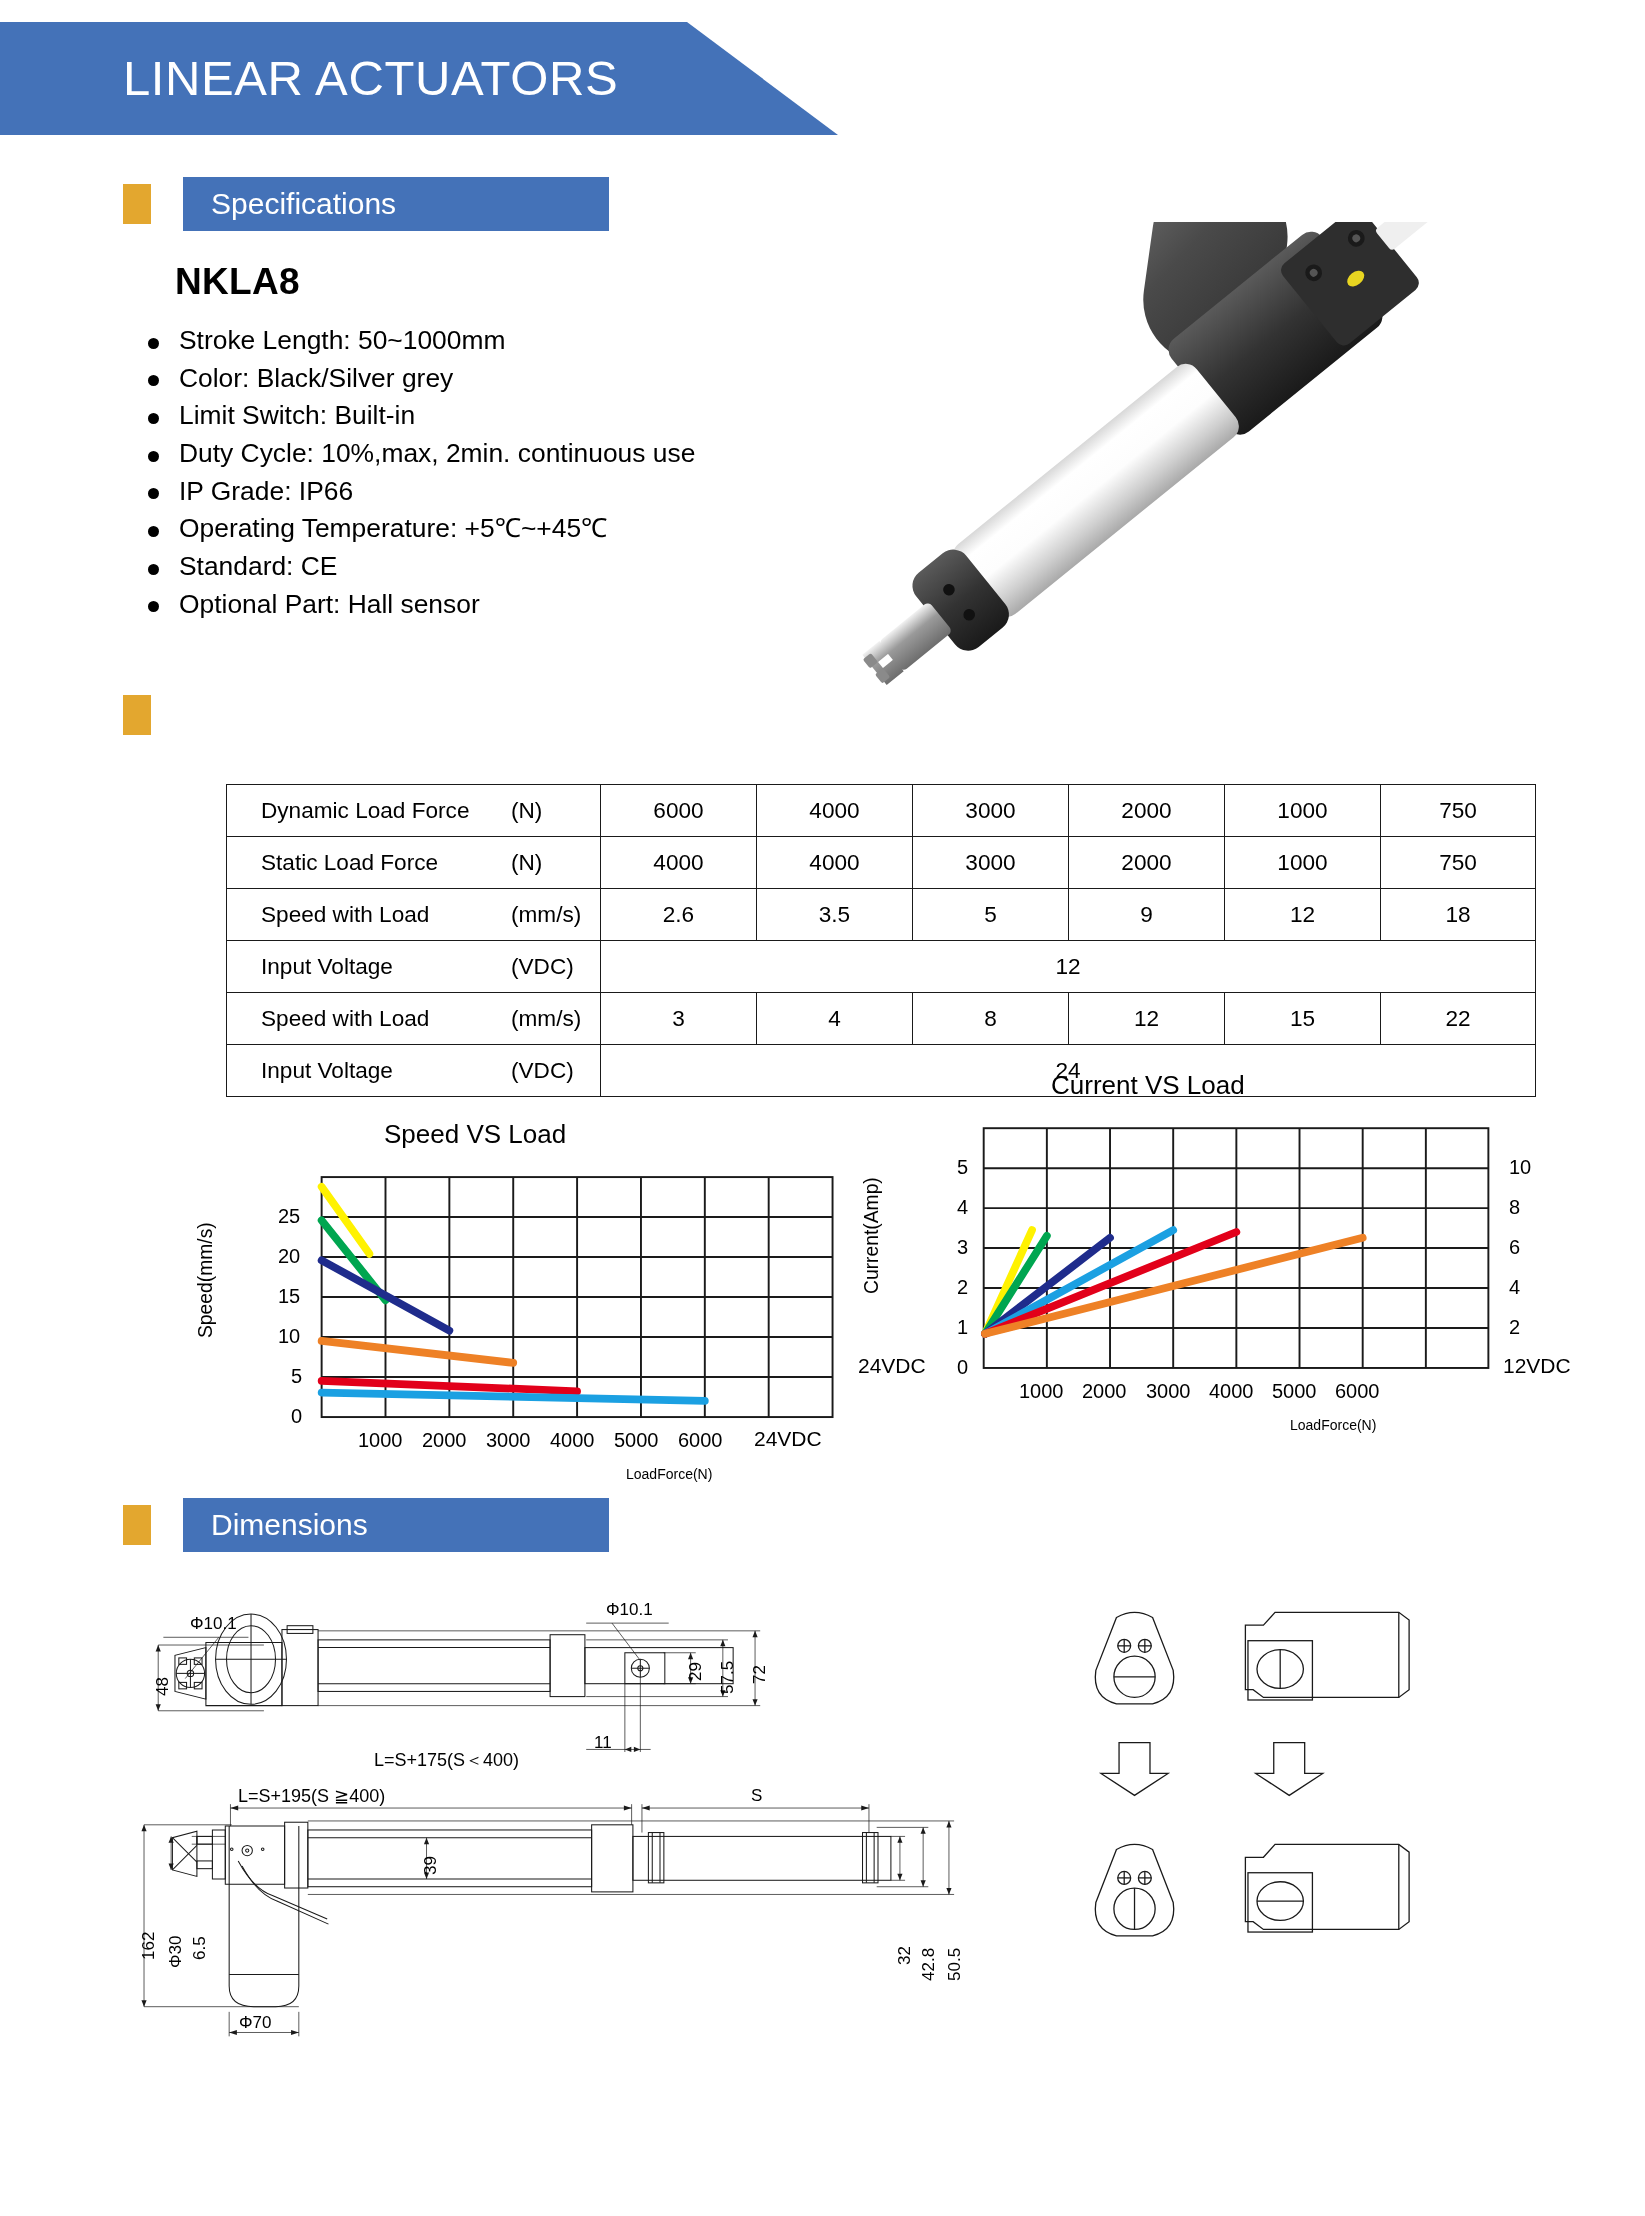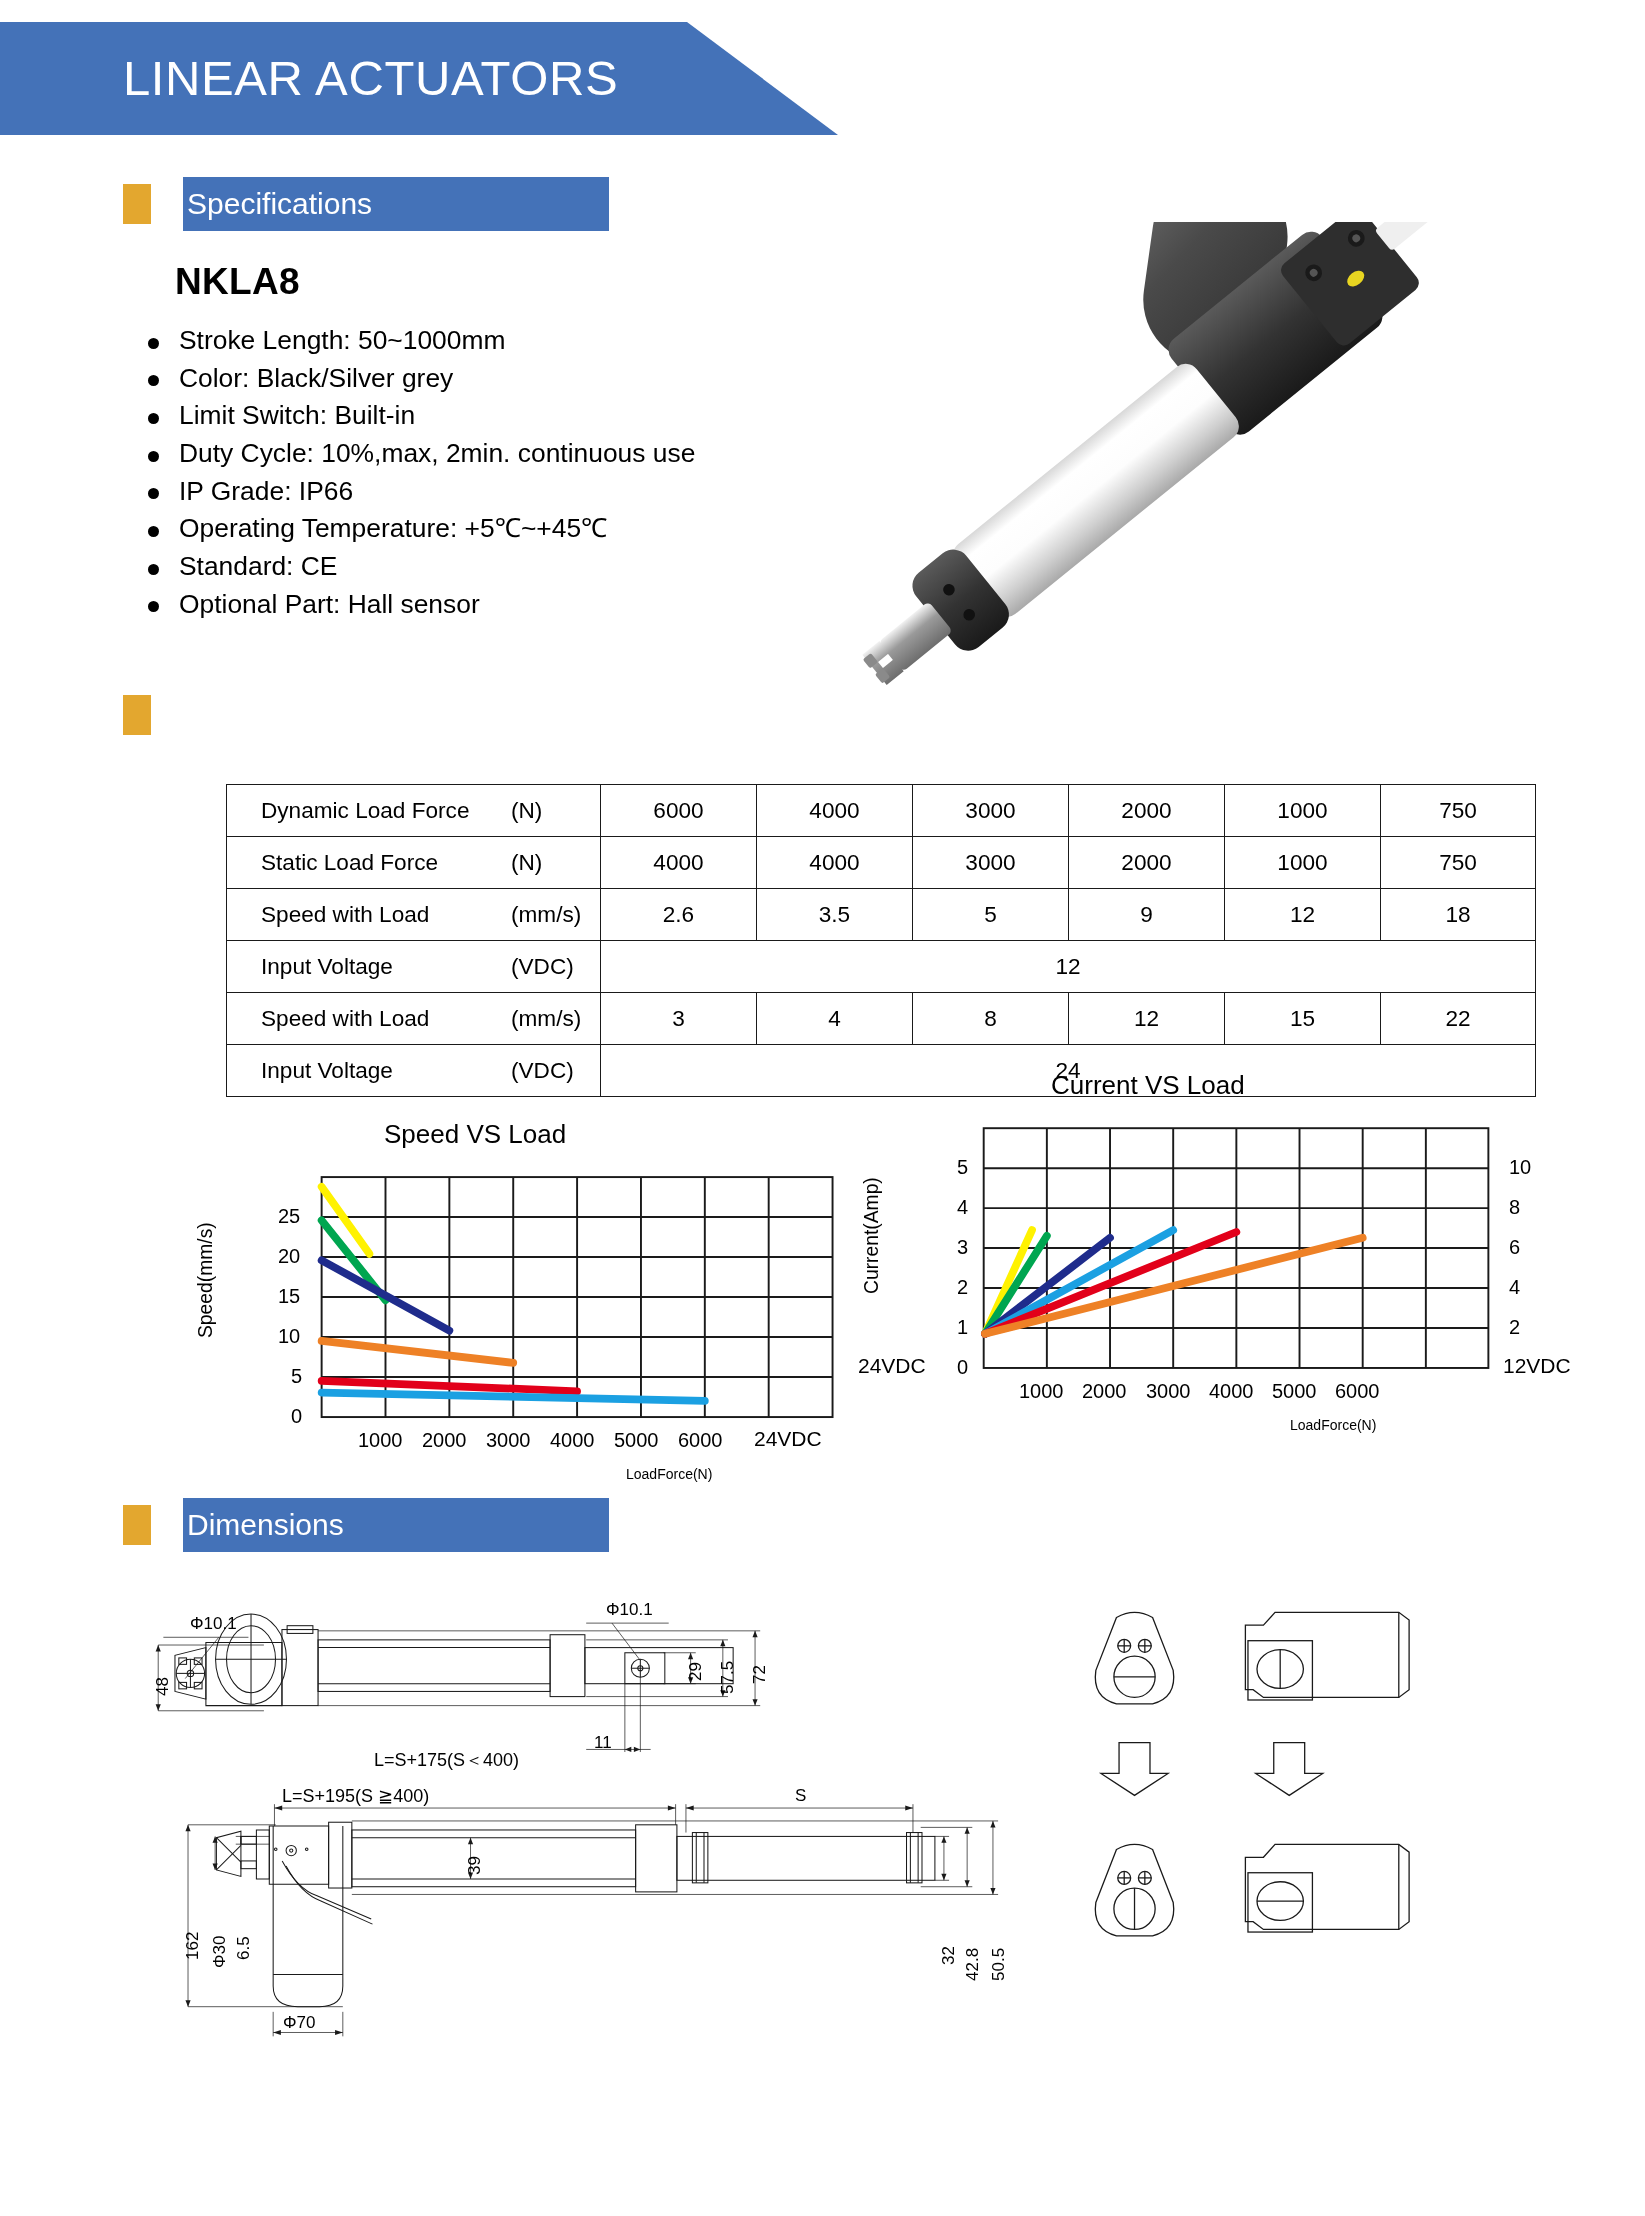--- a/index.html
+++ b/index.html
@@ -25,21 +25,21 @@
     color: #fff; font-size: 49px; letter-spacing: 0.6px;
     padding-left: 123px; line-height: 1; white-space: nowrap;
   }
 
   
   .sect { position: absolute; display: flex; align-items: stretch; }
   .sect-sq { width: 28px; height: 40px; background: #e3a72f; align-self: center; }
   .sect-bar {
     background: #4472b8; color: #fff;
     display: flex; align-items: center;
-    padding-left: 4px;
+    padding-left: 28px;
     font-size: 30px; line-height: 1; white-space: nowrap;
   }
   .sect-gap { width: 32px; }
 
   #sec-spec { left: 123px; top: 177px; }
   #sec-spec .sect-bar { width: 426px; height: 54px; }
   #sec-load { left: 123px; top: 695px; }
   #sec-load .sect-bar { width: 426px; height: 54px; }
   #sec-dim  { left: 123px; top: 1498px; }
   #sec-dim  .sect-bar { width: 426px; height: 54px; }
@@ -449,21 +449,21 @@
     <div class="dim-t" style="left:55px; top:31px;">Φ10.1</div>
     <div class="dim-t" style="left:471px; top:17px;">Φ10.1</div>
     <div class="dim-v" style="left:18px; top:113px;">48</div>
     <div class="dim-v" style="left:551px; top:98px;">29</div>
     <div class="dim-v" style="left:583px; top:111px;">57.5</div>
     <div class="dim-v" style="left:615px; top:101px;">72</div>
     <div class="dim-t" style="left:459px; top:150px;">11</div>
   </div>
   <div class="dim-note" style="left:374px; top:1748px;">L=S+175(S＜400)</div>
 
-  <div style="position:absolute; left:135px; top:1799px; width:832px; height:387px;margin-left:44px;">
+  <div style="position:absolute; left:135px; top:1799px; width:832px; height:387px;">
     <svg width="832" height="387" viewBox="0 0 1290 600">
       <g fill="none" stroke="#1a1a1a" stroke-width="1.6">
 
         <path d="M58 60 L58 110 L96 120 L96 50 Z"></path>
         <line x1="58" y1="60" x2="96" y2="98"></line>
         <line x1="58" y1="110" x2="96" y2="72"></line>
         <rect x="96" y="58" width="24" height="12"></rect>
         <rect x="96" y="96" width="24" height="12"></rect>
 
         <path d="M120 48 L120 124 L140 124 L140 48 Z"></path>

